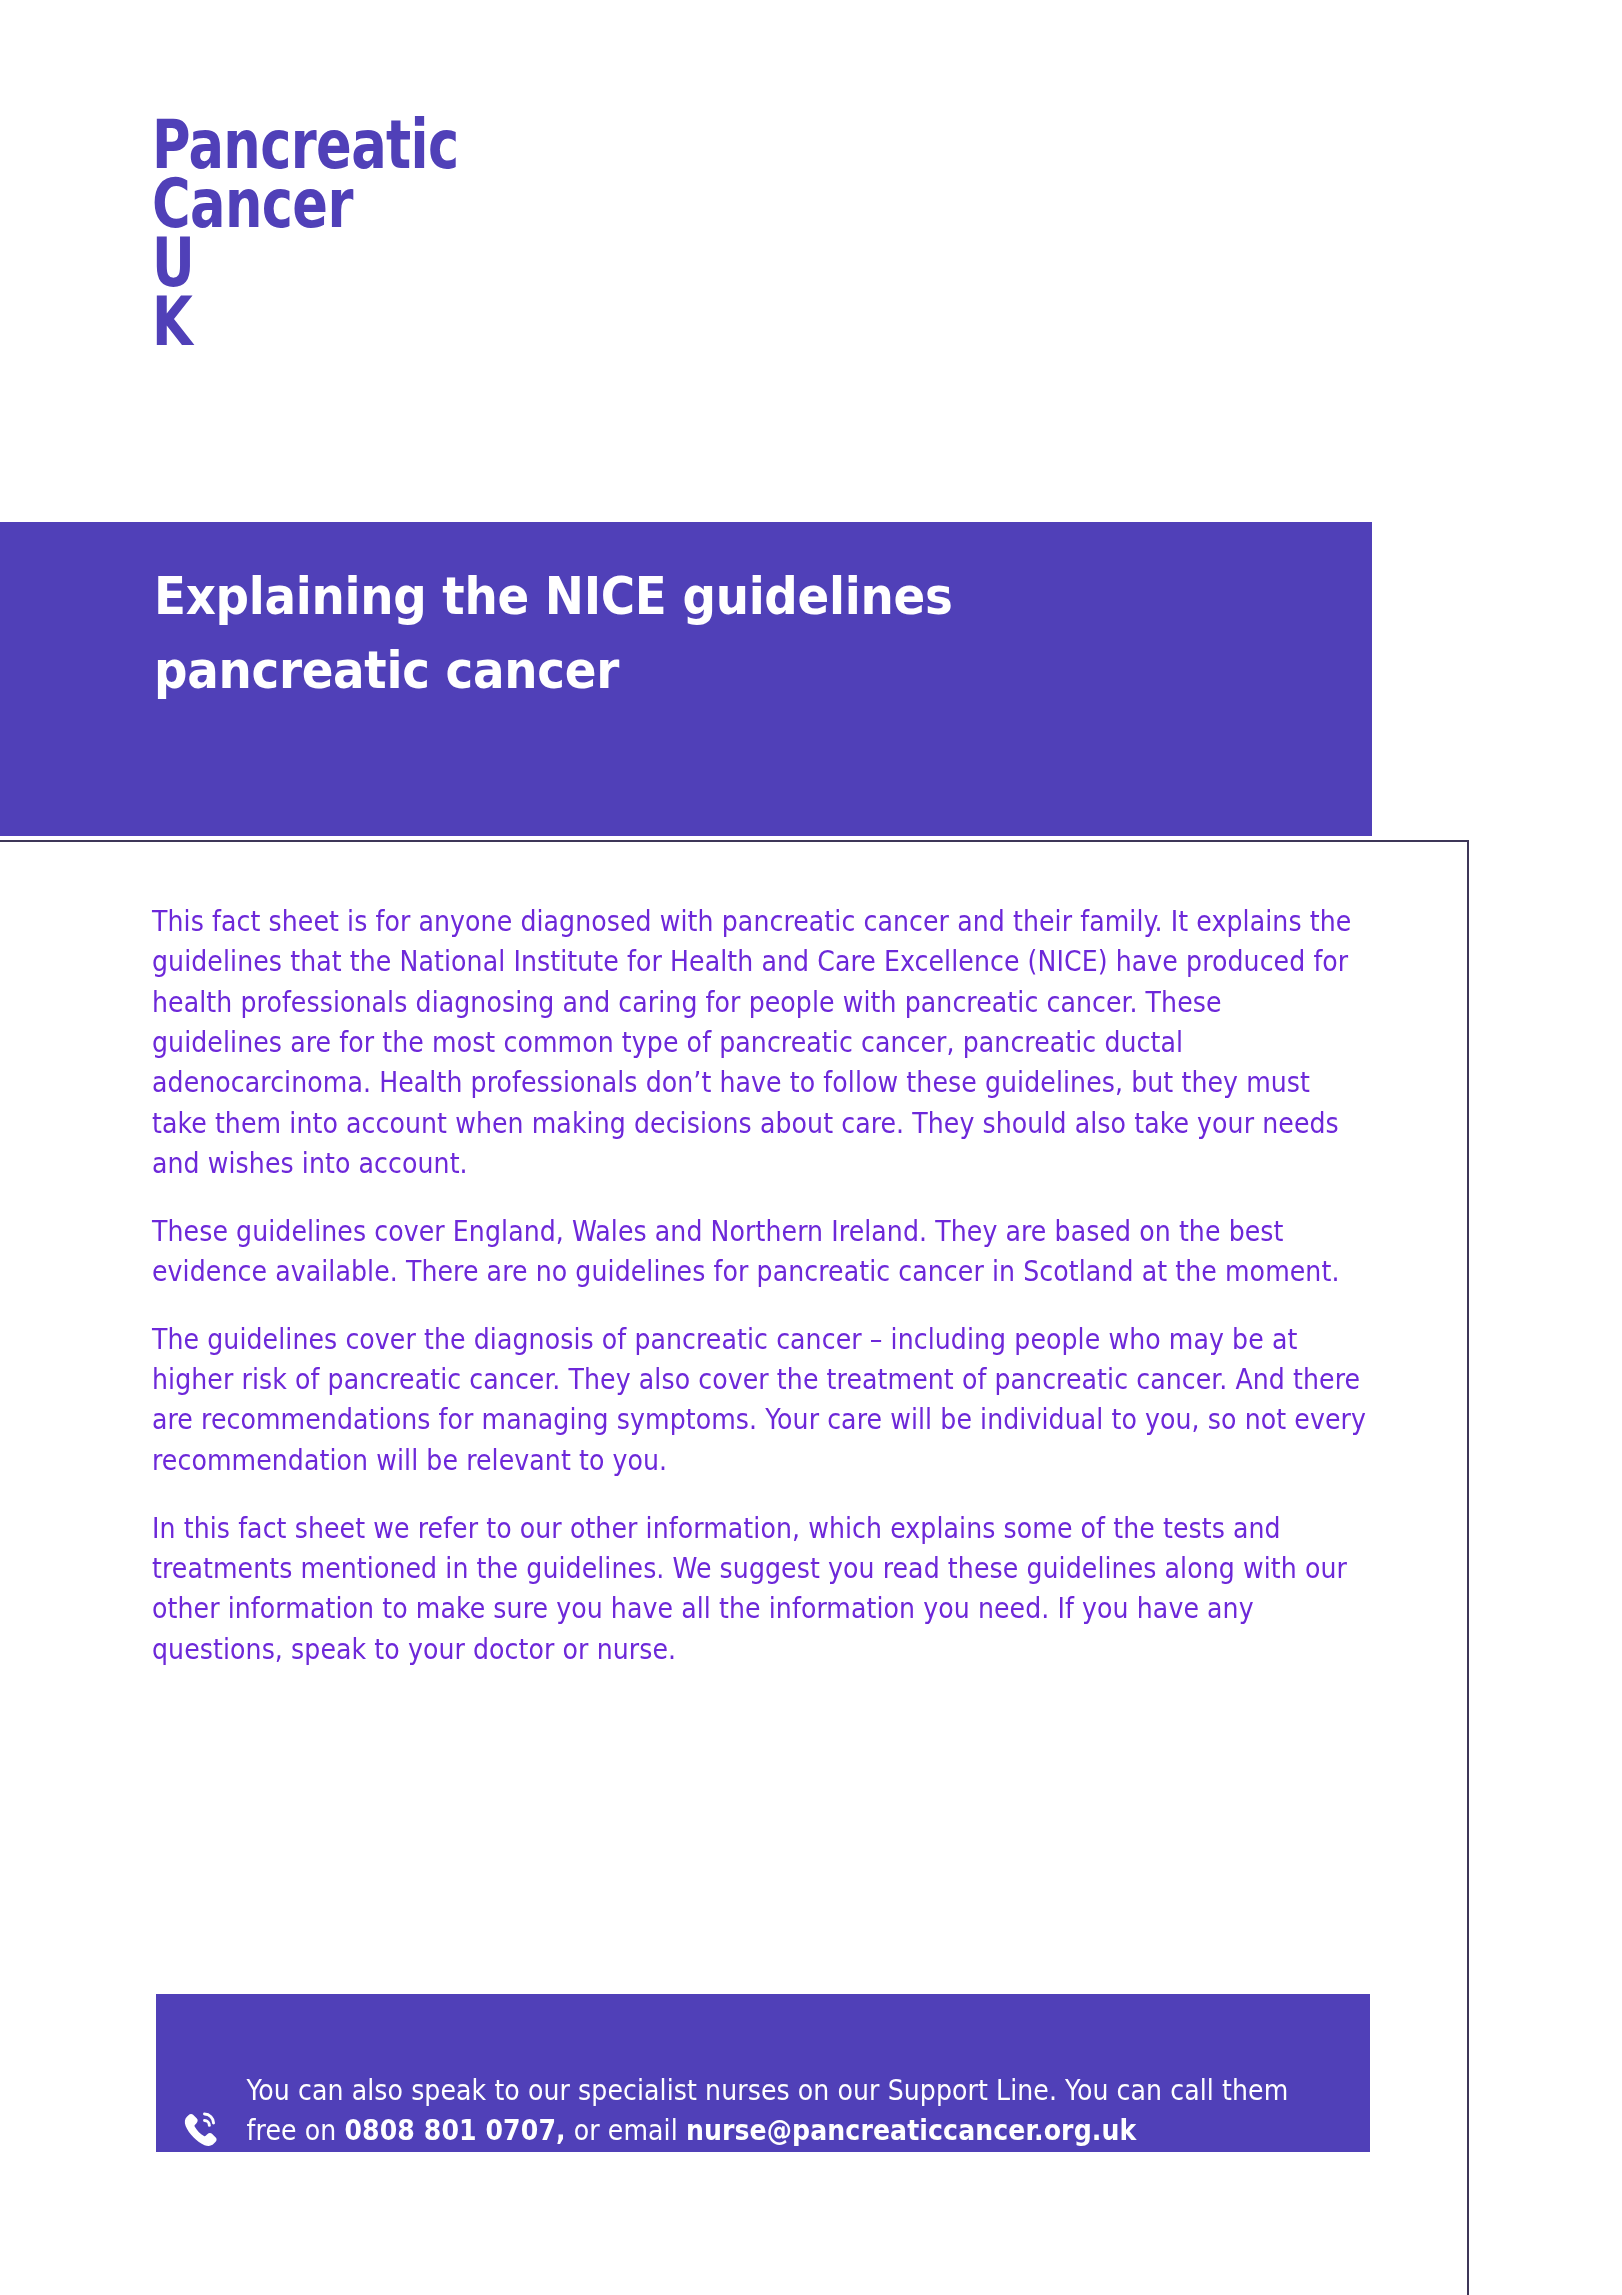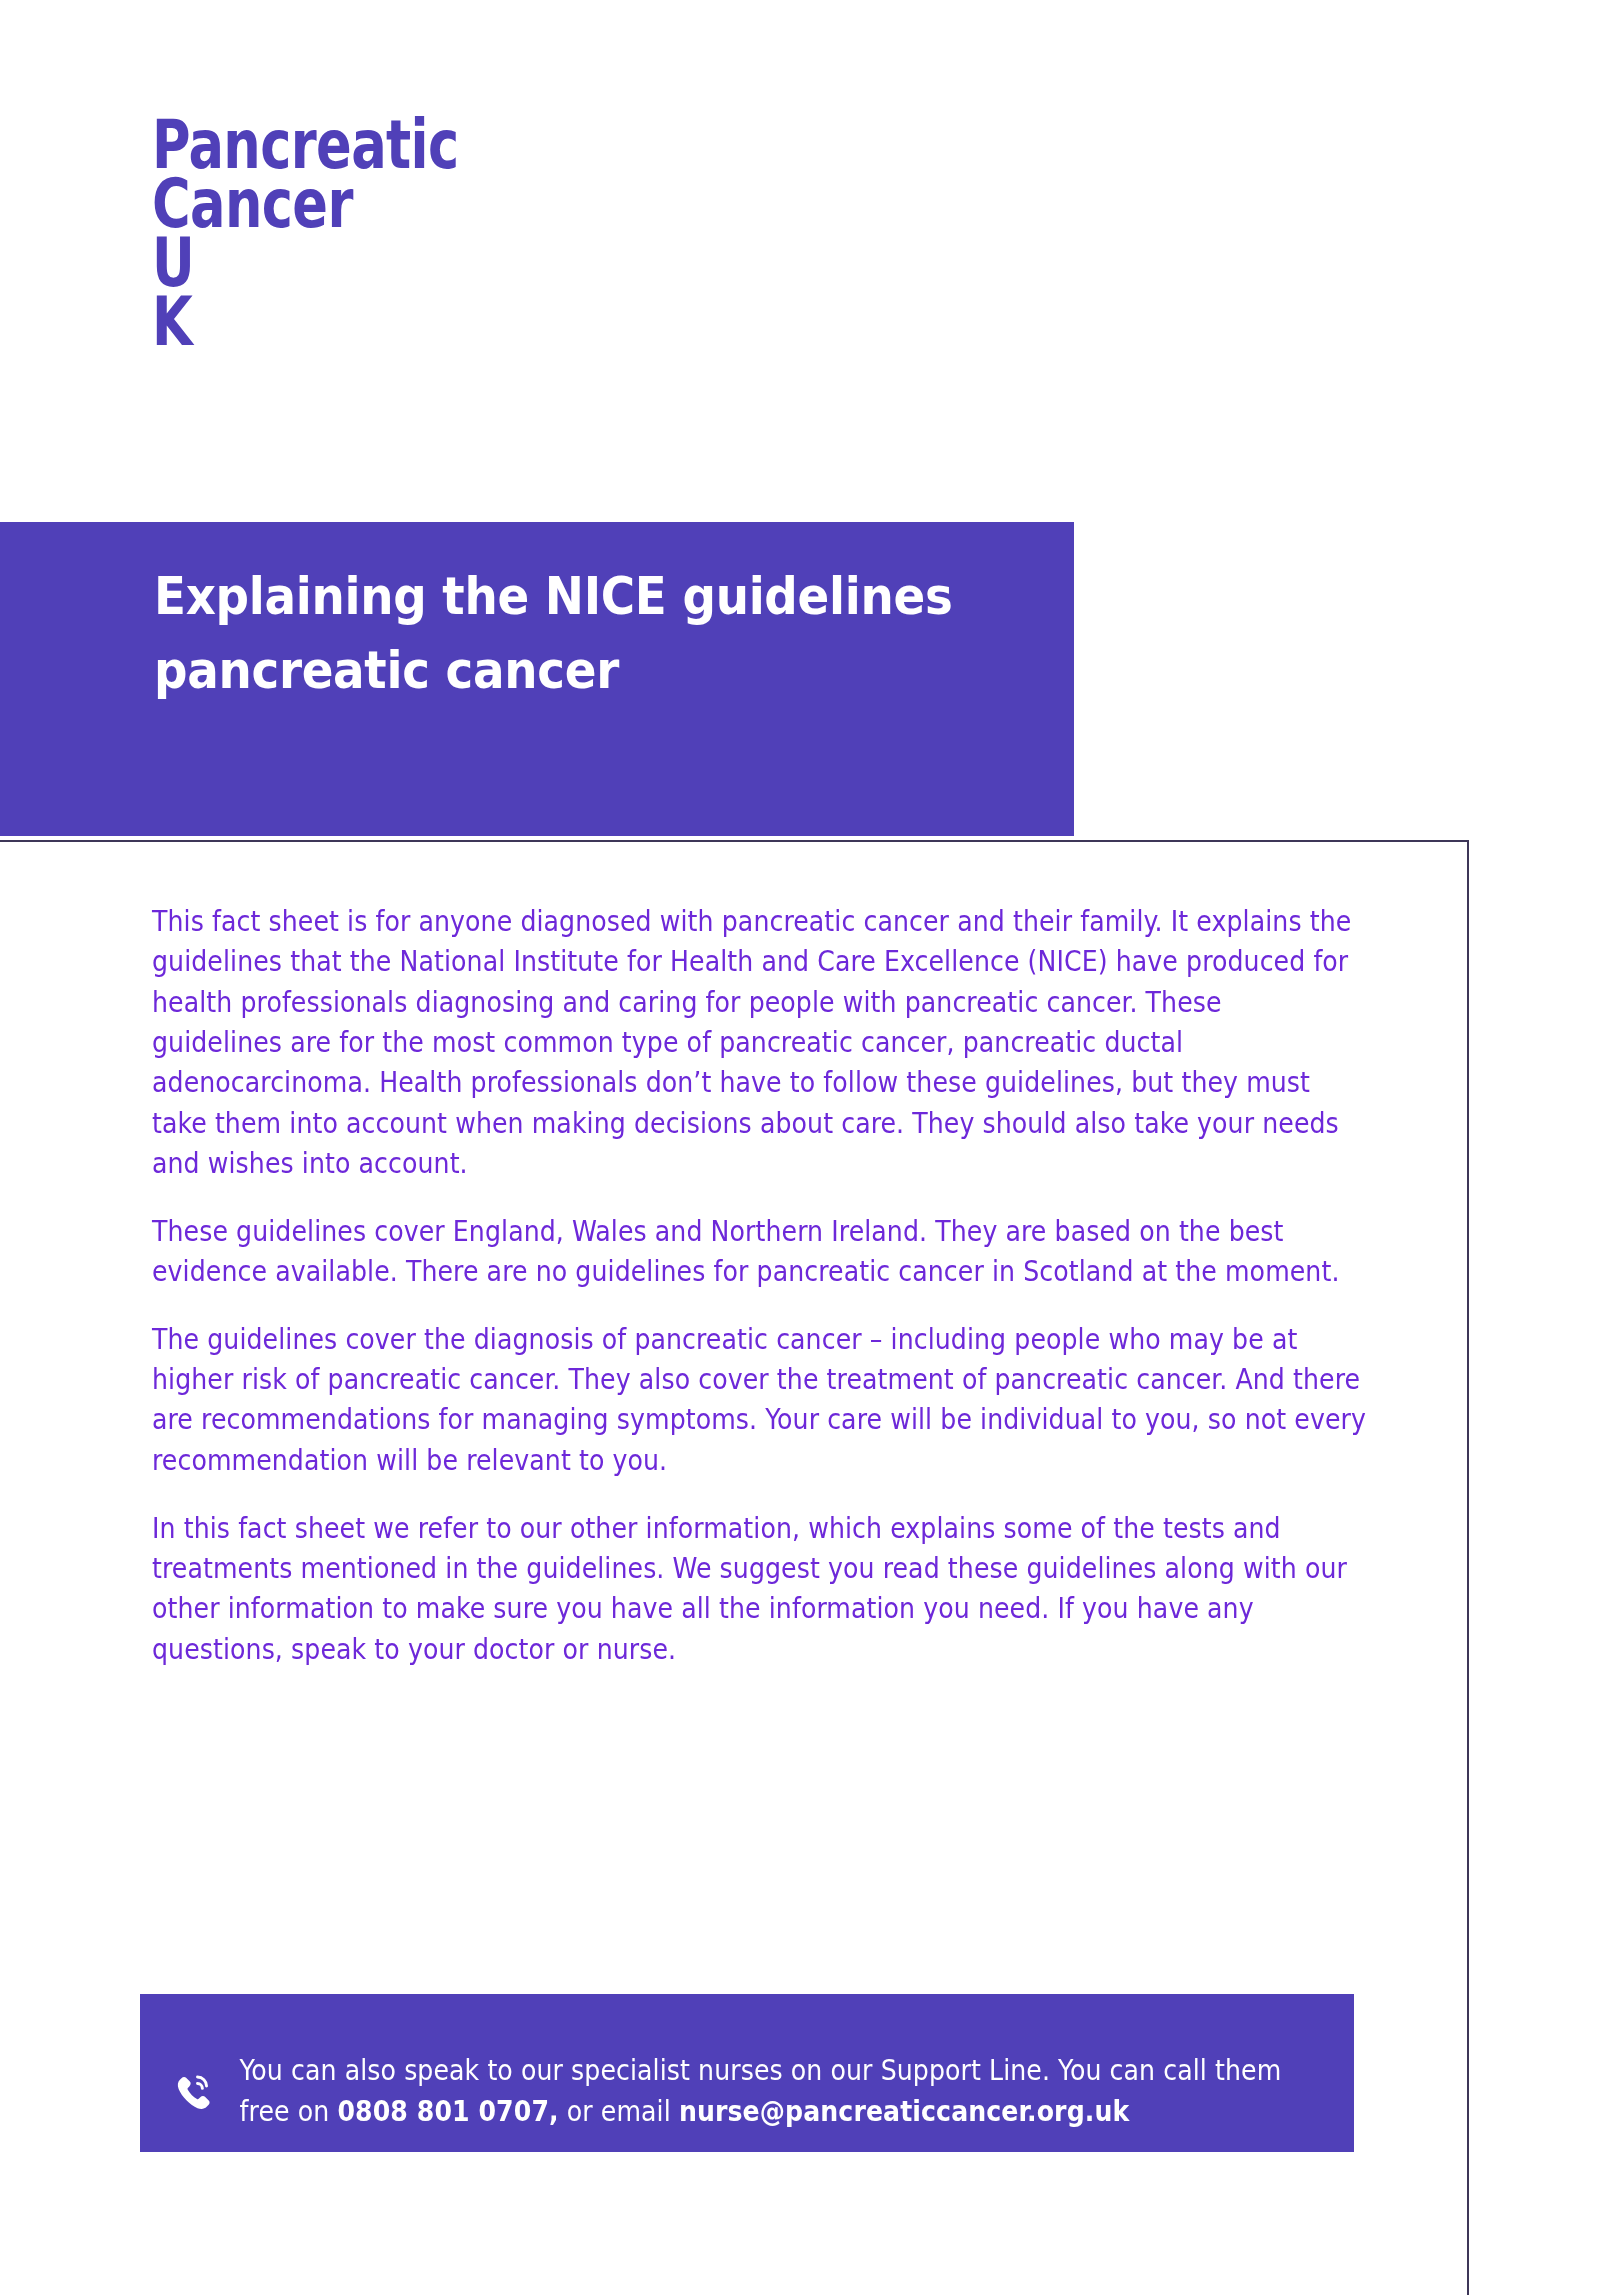--- a/index.html
+++ b/index.html
@@ -48,21 +48,21 @@
     margin-bottom: 17px;
     white-space: nowrap;
   }
   #logo .logo-line:last-child { margin-bottom: 0; }
 
   
   #title-banner {
     position: absolute;
     left: 0;
     top: 522px;
-    width: 1074px;
+    width: 1372px;
     height: 314px;
     background: #5040b8;
     text-decoration: underline;
   }
   #title-banner .banner-inner {
     position: absolute;
     left: 154px;
     top: 38px;
     right: 39px;
   }
@@ -90,29 +90,29 @@
     font-family: "Liberation Sans Narrow", "DejaVu Sans Condensed", "Liberation Sans", sans-serif;
     font-size: 28px;
     line-height: 1.44;
     letter-spacing: 0.1px;
   }
   #body-content p.intro { width: 1204px; }
 
   
   #support-callout {
     position: absolute;
-    left: 140px;
+    left: 156px;
     top: 1994px;
     width: 1214px;
     height: 158px;
     background: #5040b8;
     box-sizing: border-box;
     display: flex;
-    align-items: center;
-    padding: 37px 46px 0 33px;
+    align-items: flex-end;
+    padding: 37px 46px 0 24px;
   }
   #support-callout .phone-icon {
     flex: 0 0 auto;
     width: 43px;
     height: 43px;
     margin-right: 23.6px;
     margin-top: 3.9px;
   }
   #support-callout .callout-text {
     color: #ffffff;

